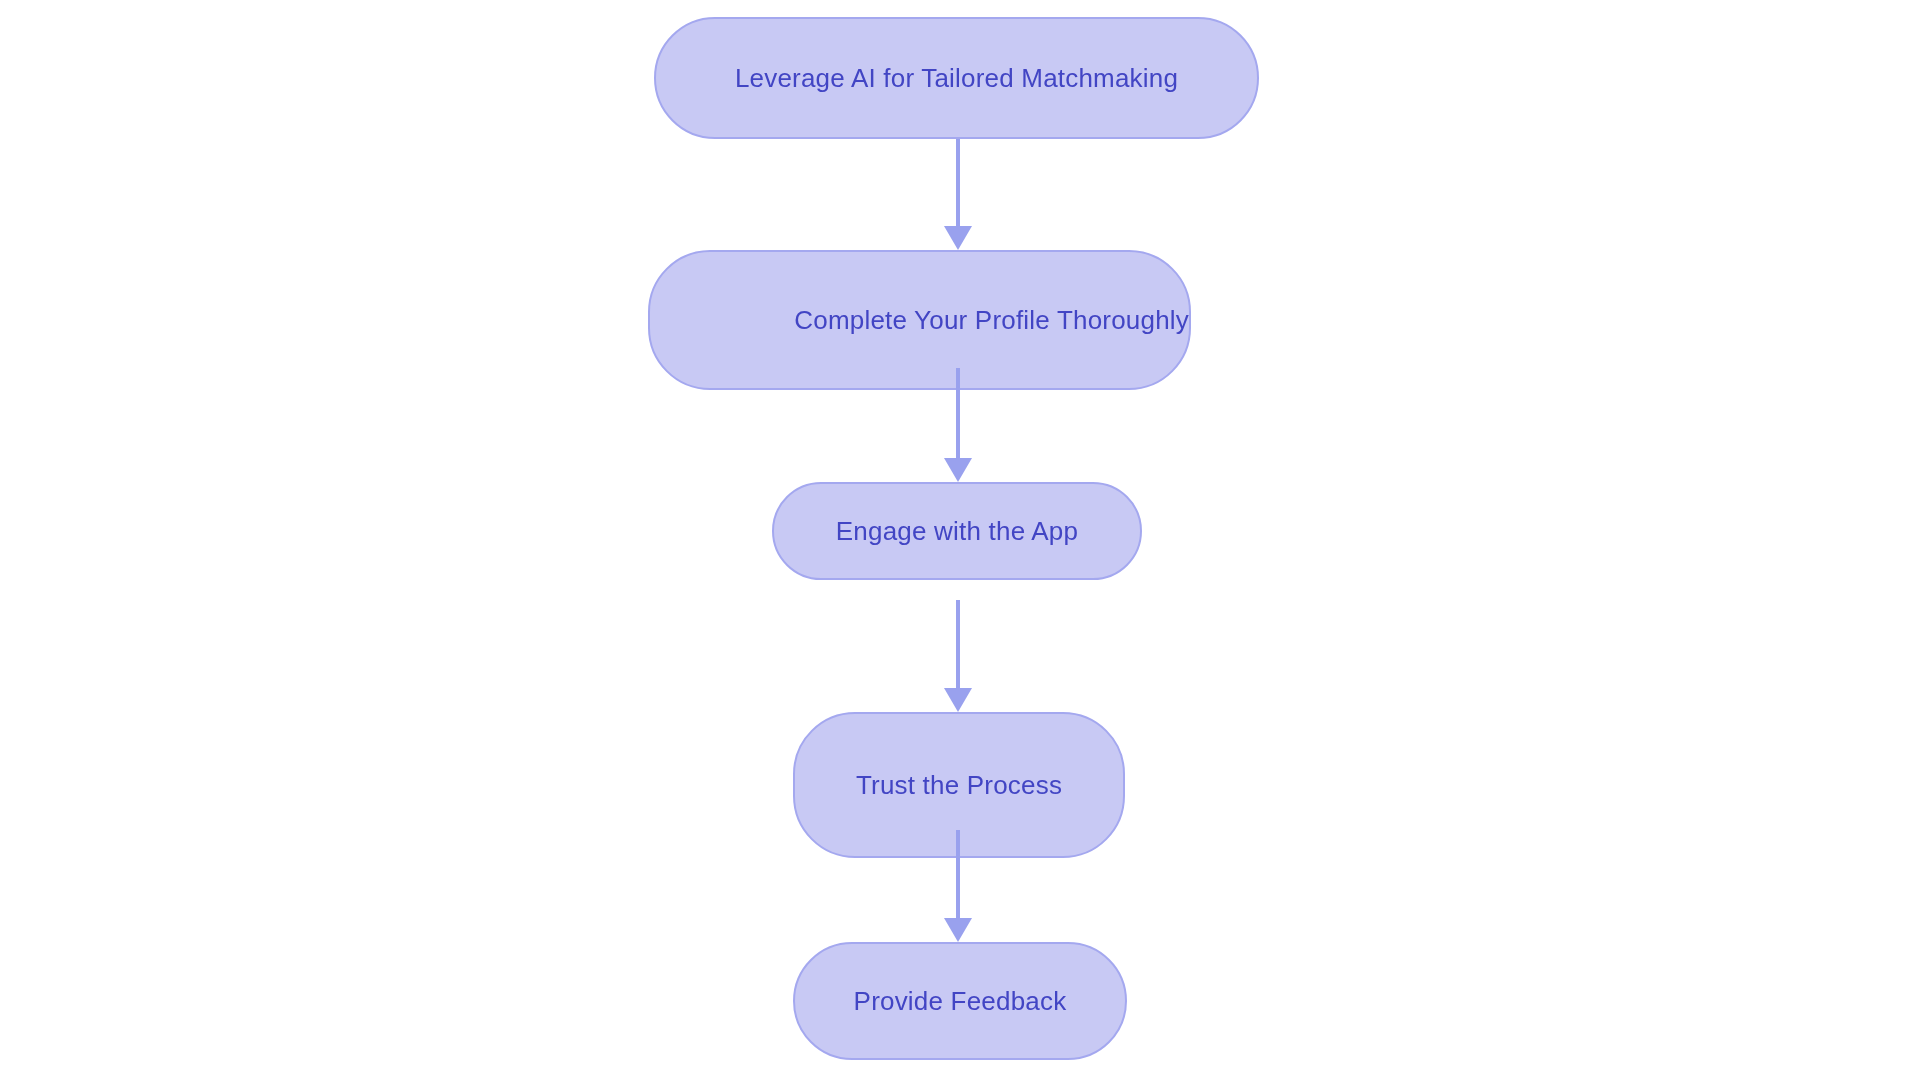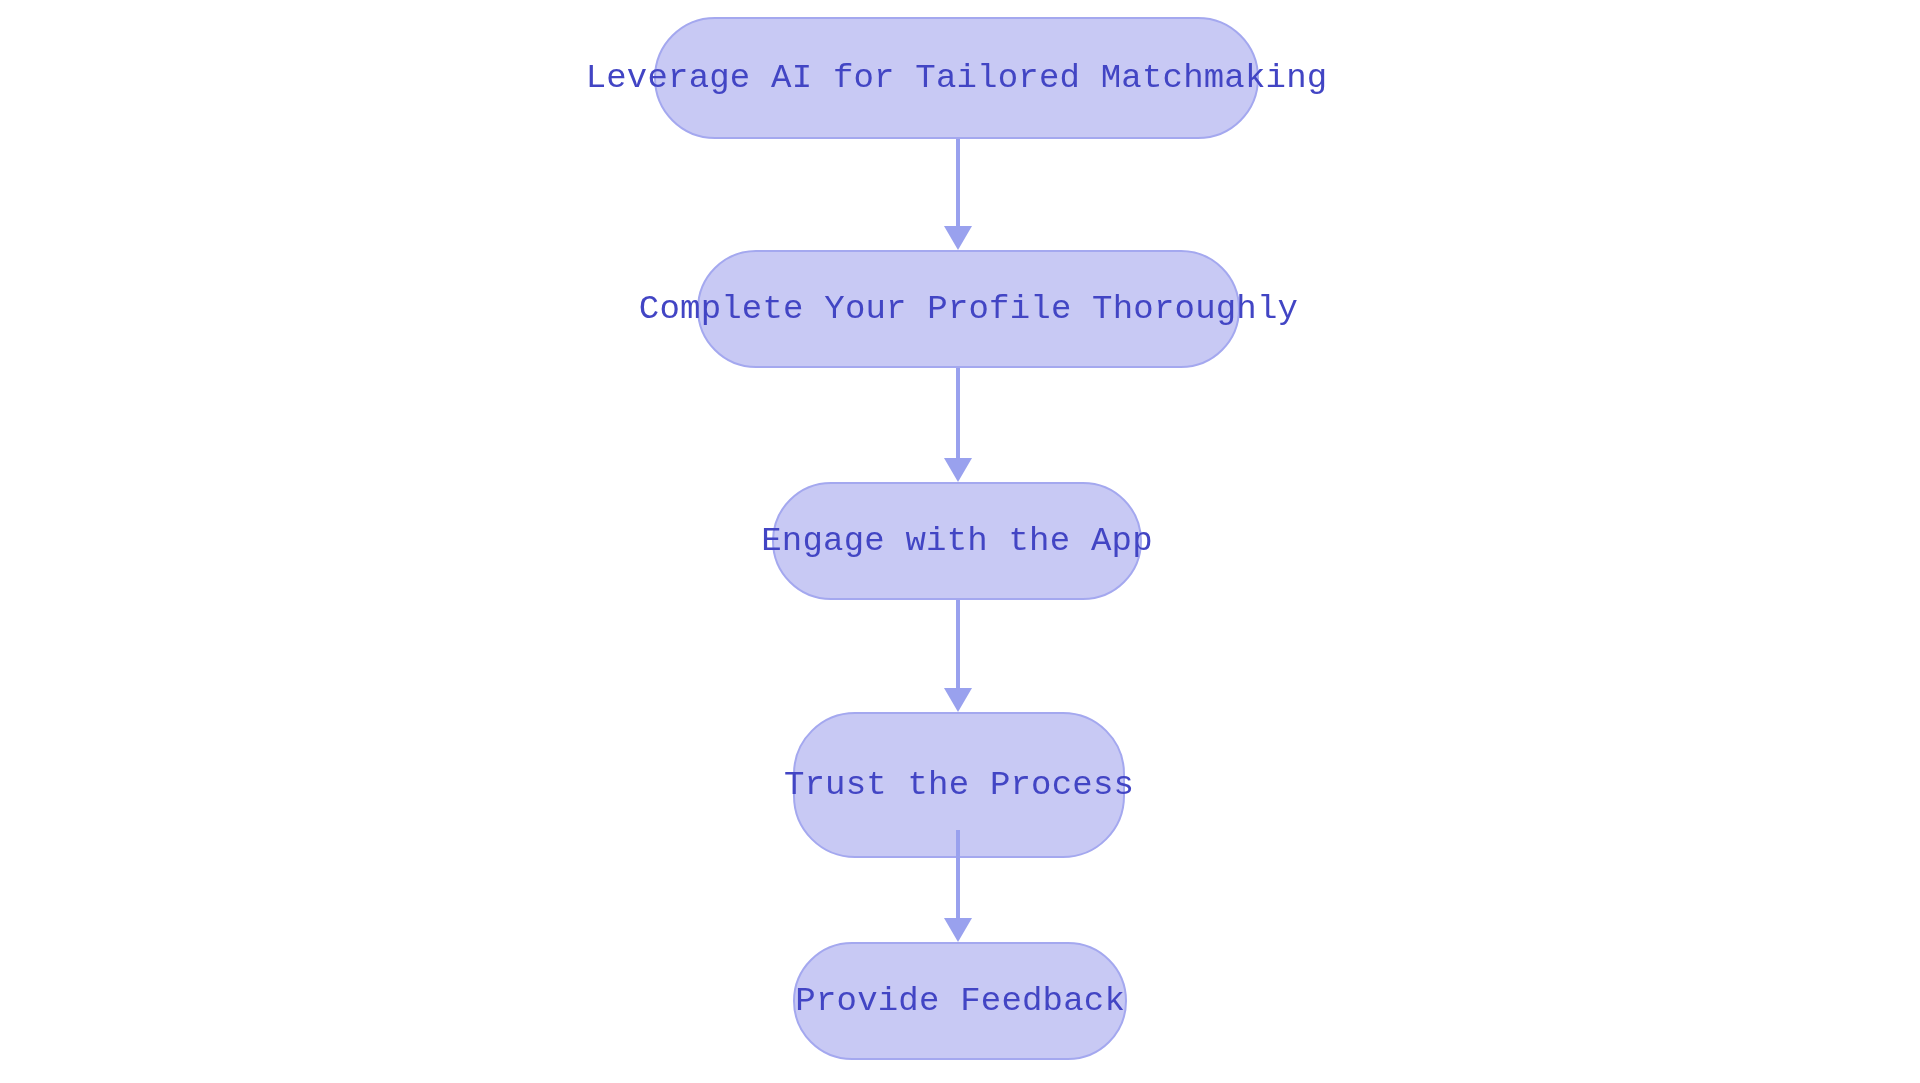--- a/index.html
+++ b/index.html
@@ -20,30 +20,29 @@
     box-sizing: border-box;
     background: var(--node-fill, #c8c9f4);
     border: 2px solid var(--node-border, #a4a8ef);
     border-radius: 62px;
     display: flex;
     align-items: center;
     justify-content: center;
   }
   .flow-node .node-label {
     color: var(--node-text, #4245c4);
-    font-size: 34px;
+    font-size: 26px;
     letter-spacing: 0.2px;
     white-space: nowrap;
-    font-family: Liberation Mono, monospace;
   }
   .node-1 { left: 654px; top: 17px;  width: 605px; height: 122px; }
-  .node-2 { left: 697px; top: 250px; width: 543px; height: 118px; }
-  .node-3 { left: 772px; top: 482px; width: 370px; height: 118px; }
+  .node-2 { left: 648px; top: 250px; width: 543px; height: 140px; justify-content: flex-end; }
+  .node-3 { left: 772px; top: 482px; width: 370px; height: 98px; }
   .node-4 { left: 793px; top: 712px; width: 332px; height: 146px; }
-  .node-5 { left: 793px; top: 942px; width: 334px; height: 118px; justify-content: flex-end; }
+  .node-5 { left: 793px; top: 942px; width: 334px; height: 118px; }
 
   .flow-arrow {
     position: absolute;
     left: 944px;           
     width: 28px;
     display: flex;
     flex-direction: column;
     align-items: center;
   }
   .arrow-1 { top: 139px; height: 111px; }

